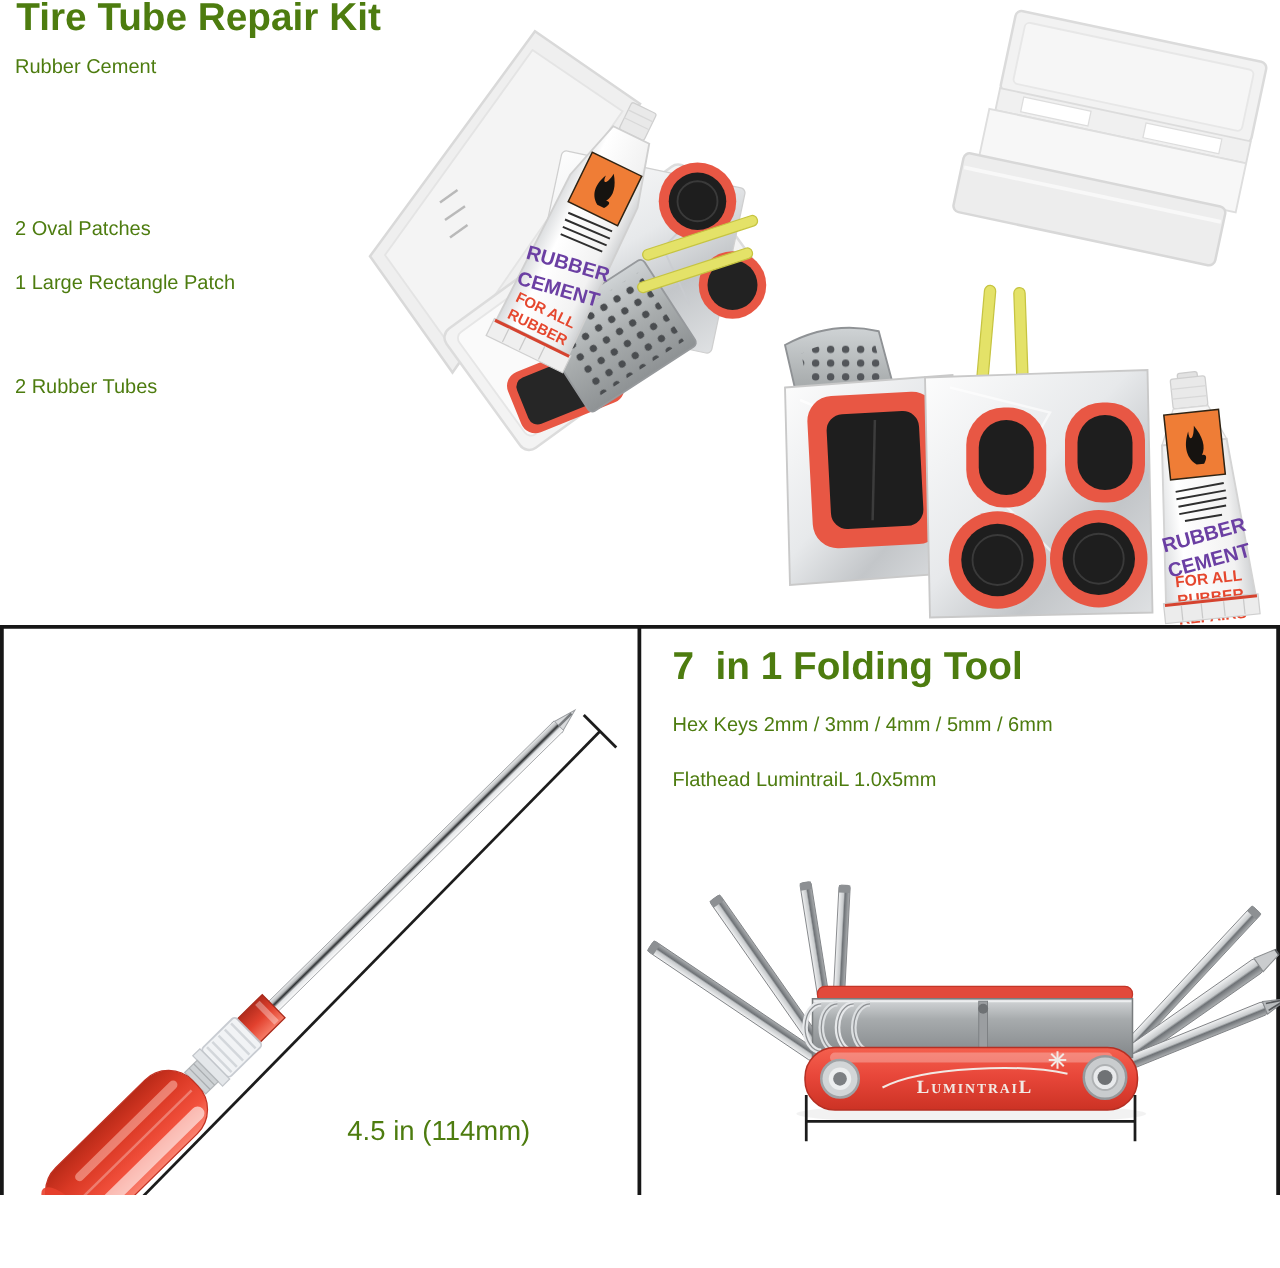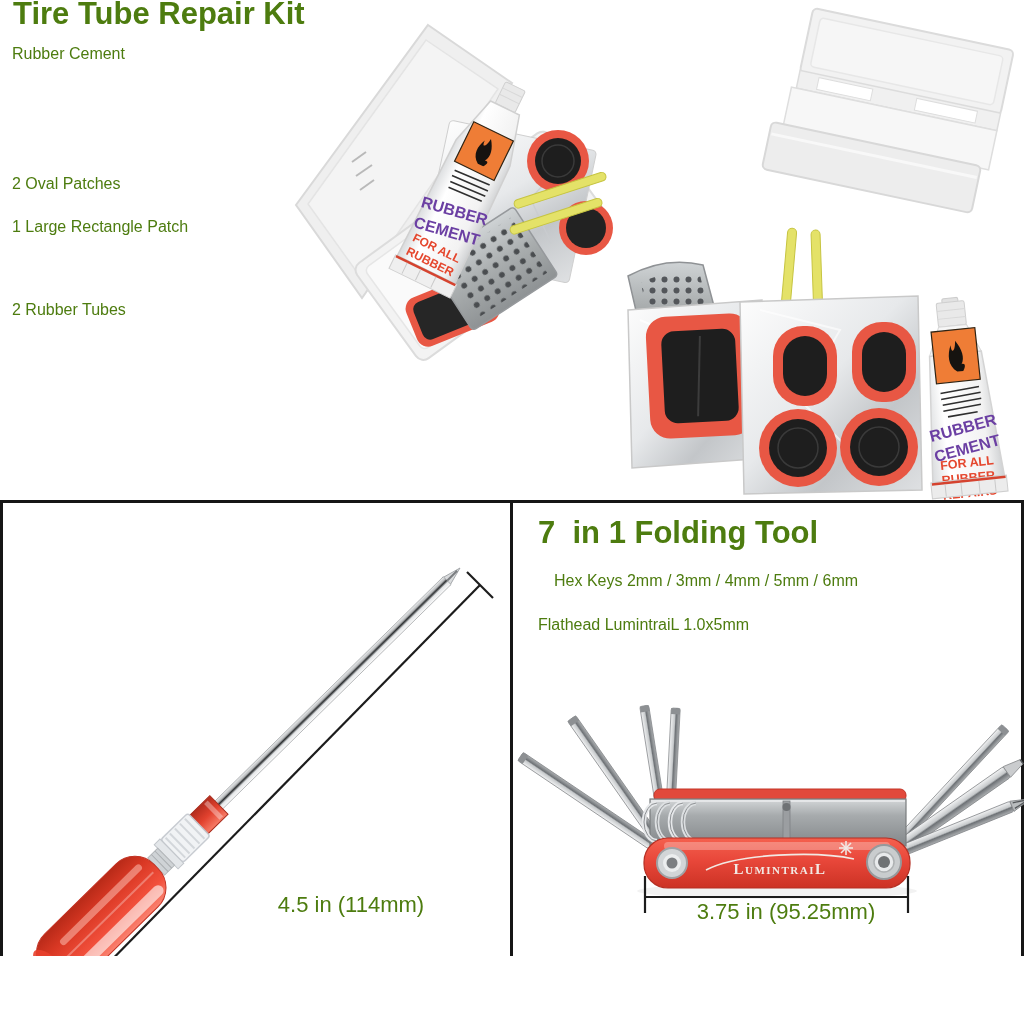--- a/index.html
+++ b/index.html
@@ -227,23 +227,22 @@
 
   <div class="divider" style="left:0;top:500px;width:1024px;height:3px;"></div>
   <div class="divider" style="left:0;top:1005px;width:1024px;height:3px;"></div>
   <div class="divider" style="left:0;top:500px;width:2.5px;height:508px;"></div>
   <div class="divider" style="left:1021px;top:500px;width:3px;height:508px;"></div>
   <div class="divider" style="left:510px;top:500px;width:3px;height:508px;"></div>
 
   <div class="abs dim-label" style="left:264px;top:892px;width:174px;">4.5 in (114mm)</div>
 
   <div class="abs title" style="left:538px;top:515px;text-align:right;">7  in 1 Folding Tool</div>
-  <div class="abs feature" style="left:538px;top:572px;margin-left:16px;">Hex Keys 2mm / 3mm / 4mm / 5mm / 6mm</div>
+  <div class="abs feature" style="left:538px;top:572px;">Hex Keys 2mm / 3mm / 4mm / 5mm / 6mm</div>
   <div class="abs feature" style="left:538px;top:616px;">Flathead LumintraiL 1.0x5mm</div>
-  <div class="abs dim-label" style="left:680px;top:899px;width:212px;">3.75 in (95.25mm)</div>
 
   <svg style="top:500px;" width="1024" height="505" viewBox="0 500 1024 505">
     <defs>
       <linearGradient id="shaftG" x1="0" y1="0" x2="0" y2="1">
         <stop offset="0" stop-color="#fbfbfb"></stop>
           <stop offset="0.35" stop-color="#e3e5e7"></stop>
         <stop offset="0.5" stop-color="#595c5e"></stop>
           <stop offset="0.56" stop-color="#2f3234"></stop>
         <stop offset="0.72" stop-color="#b9bbbd"></stop>
           <stop offset="1" stop-color="#eceeef"></stop>

